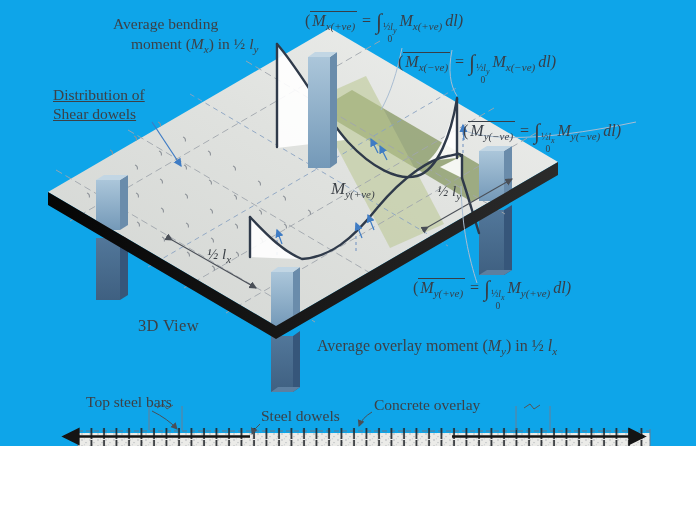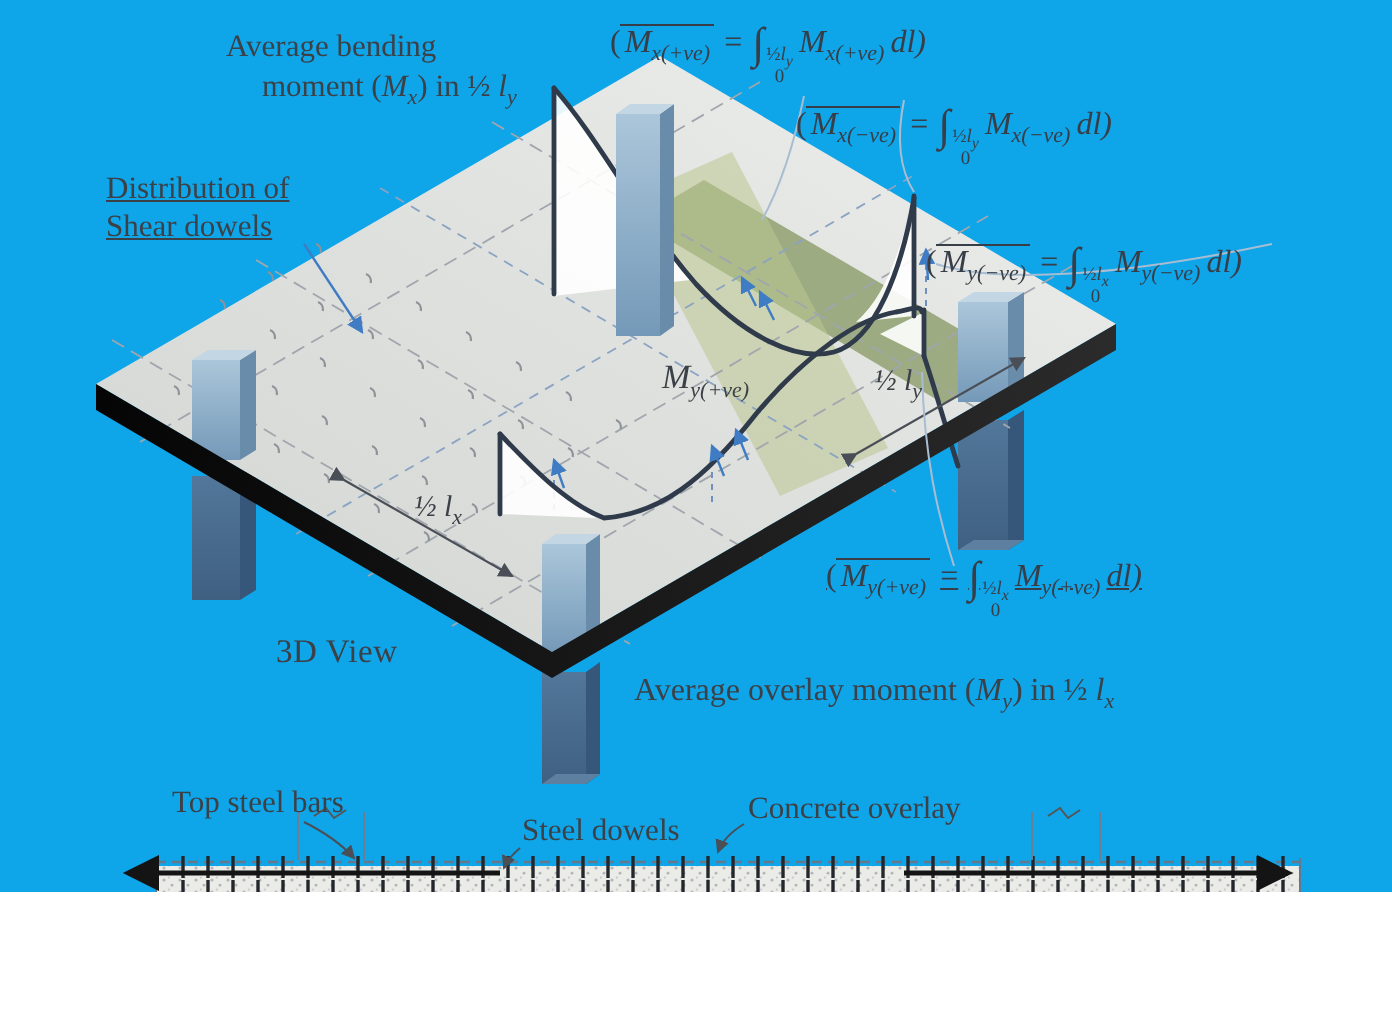--- a/index.html
+++ b/index.html
@@ -265,21 +265,21 @@
   <div class="formula" style="left:398px;top:50px;"><span>(</span><span class="ov"><span class="mi">M</span><sub>x(−ve)</sub></span><span class="eq">=</span><span class="isign">∫</span><span class="ilims">
         <span><span>½</span><span class="mi">l</span><sub>y</sub></span>
         <span>0</span>
       </span><span class="mi">M</span><sub>x(−ve)</sub><span class="mi tail">dl)</span></div>
 
   <div class="formula" style="left:463px;top:90px;margin-top:29px;"><span>(</span><span class="ov"><span class="mi">M</span><sub>y(−ve)</sub></span><span class="eq">=</span><span class="isign">∫</span><span class="ilims">
         <span><span>½</span><span class="mi">l</span><sub>x</sub></span>
         <span>0</span>
       </span><span class="mi">M</span><sub>y(−ve)</sub><span class="mi tail">dl)</span></div>
 
-  <div class="formula" style="left:413px;top:276px;text-decoration:underline;"><span>(</span><span class="ov"><span class="mi">M</span><sub>y(+ve)</sub></span><span class="eq">=</span><span class="isign">∫</span><span class="ilims">
+  <div class="formula" style="left:413px;top:276px;"><span>(</span><span class="ov"><span class="mi">M</span><sub>y(+ve)</sub></span><span class="eq">=</span><span class="isign">∫</span><span class="ilims">
         <span><span>½</span><span class="mi">l</span><sub>x</sub></span>
         <span>0</span>
       </span><span class="mi">M</span><sub>y(+ve)</sub><span class="mi tail">dl)</span></div>
 
   <div class="lbl mylab" style="left:331px;top:179px;"><span class="mi">M</span><sub>y(+ve)</sub></div>
 
   <div class="lbl dimlab" style="left:437px;top:182px;"><span>½ </span><span class="mi">l</span><sub>y</sub></div>
 
   <div class="lbl dimlab" style="left:207px;top:245px;"><span>½ </span><span class="mi">l</span><sub>x</sub></div>
 

